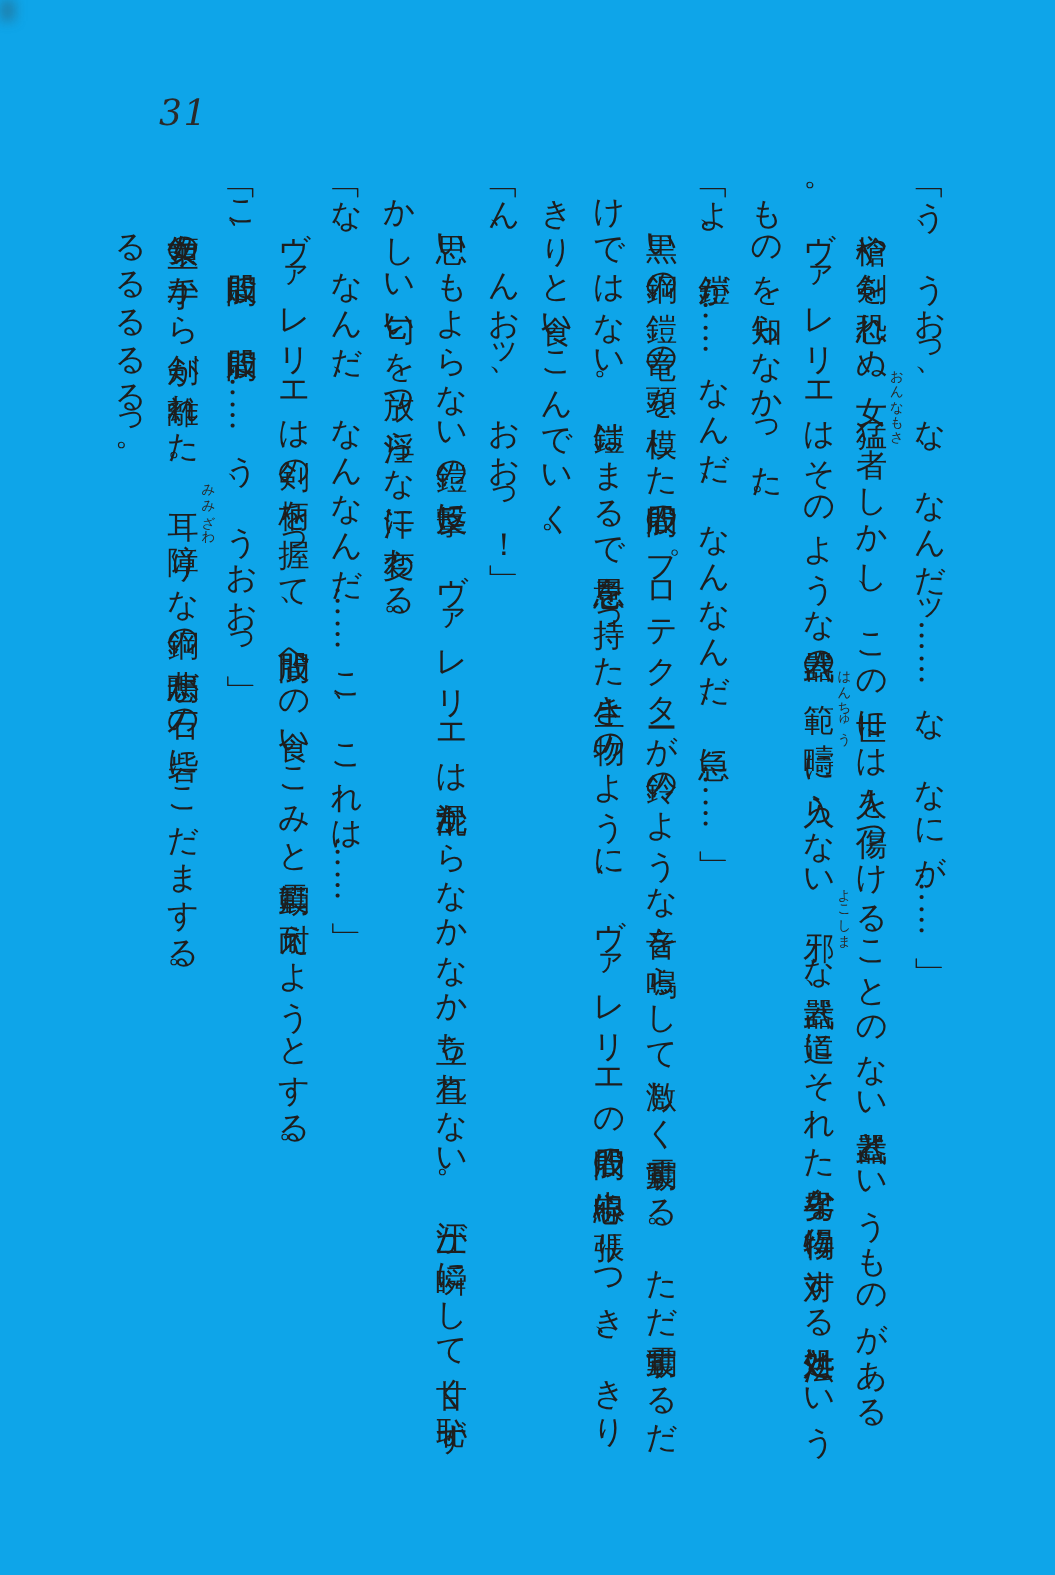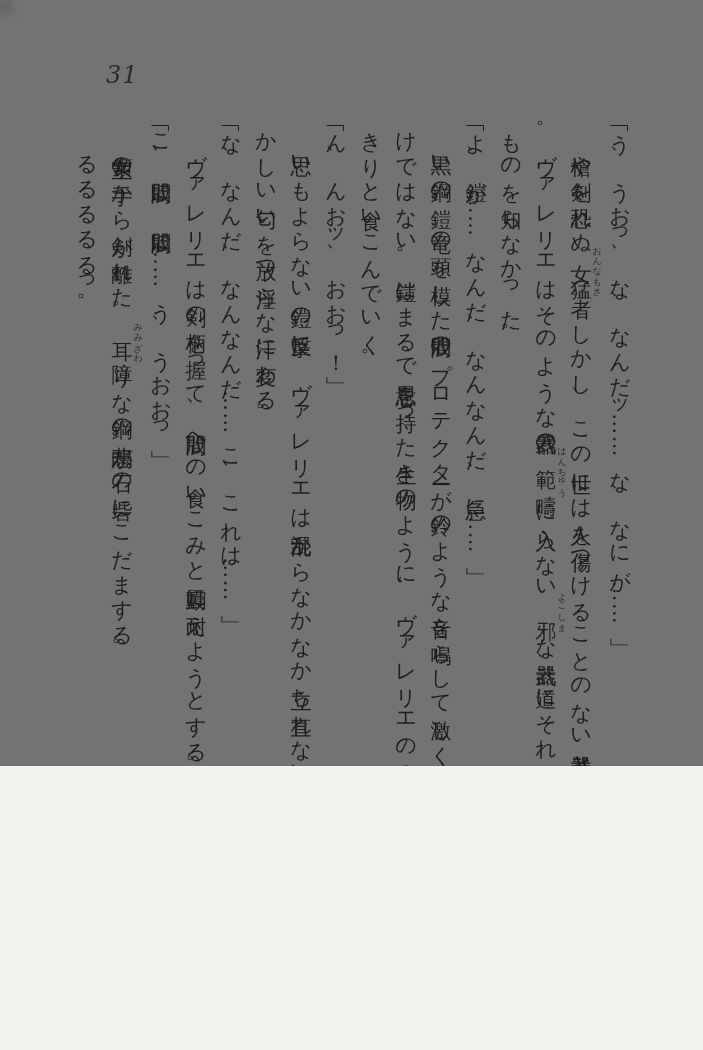--- a/index.html
+++ b/index.html
@@ -4,22 +4,22 @@
 <style>
   * { box-sizing: border-box; }
   html, body { margin: 0; padding: 0; }
   body {
     width: 703px; height: 1050px;
     background: #f3f2ef;
     font-family: "DejaVu Serif", "Liberation Serif", serif;
   }
   .page {
     position: relative;
-    width: 703px; height: 766px;
-    background: #737373;
+    width: 703px; height: 1050px;
+    background: #0ea5e9;
     overflow: hidden;
   }
   
   .page::before {
     content: "";
     position: absolute; left: 0; top: 0;
     width: 10px; height: 14px;
     background: rgba(60,60,60,0.35);
     filter: blur(4px);
     pointer-events: none;

